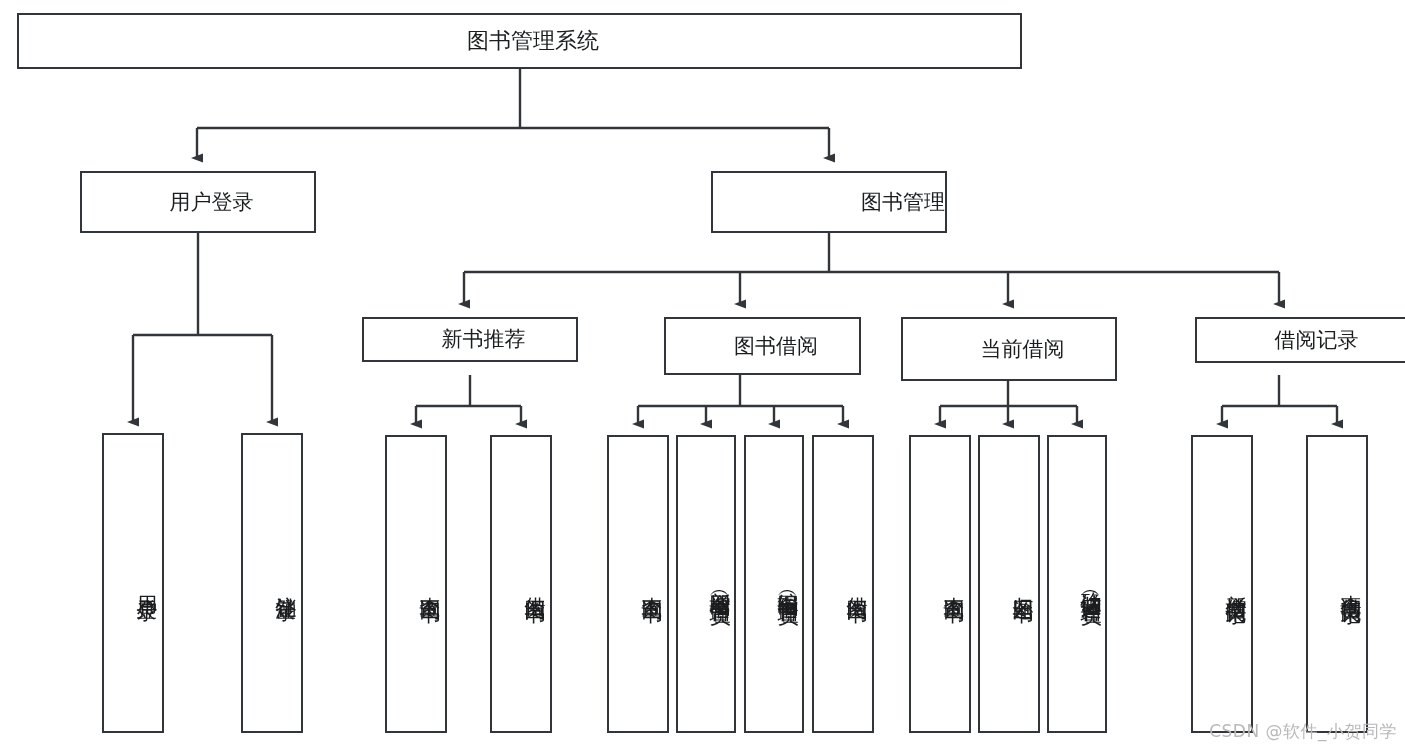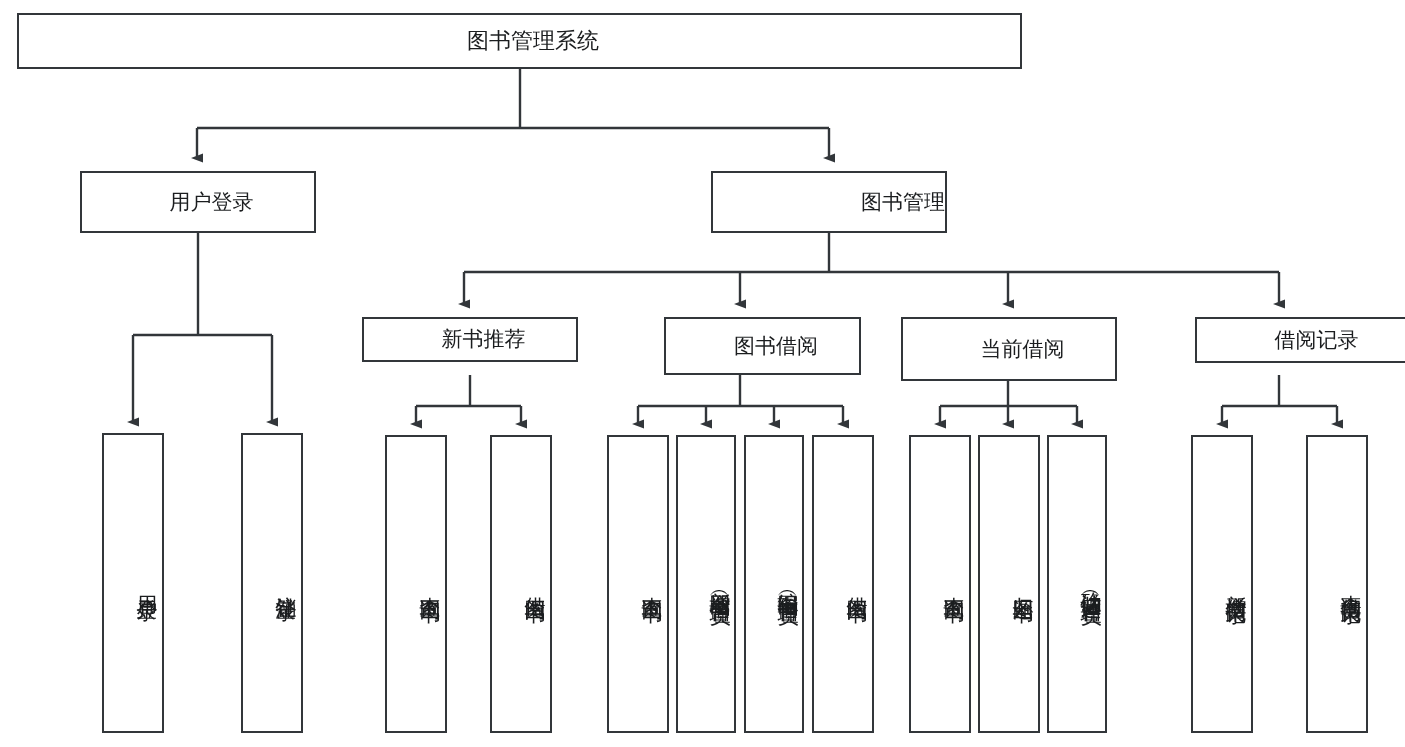--- a/index.html
+++ b/index.html
@@ -190,13 +190,14 @@
     <span class="label">确认归还（管理员）</span>
   </div>
 
   <div class="node vertical" style="left:1191px; top:435px; width:62px; height:298px;">
     <span class="label">新增借阅记录</span>
   </div>
   <div class="node vertical" style="left:1306px; top:435px; width:62px; height:298px;">
     <span class="label">查询借阅记录</span>
   </div>
 
+  <div class="watermark">CSDN @软件_小贺同学</div>
 </div>
 
 </body></html>

